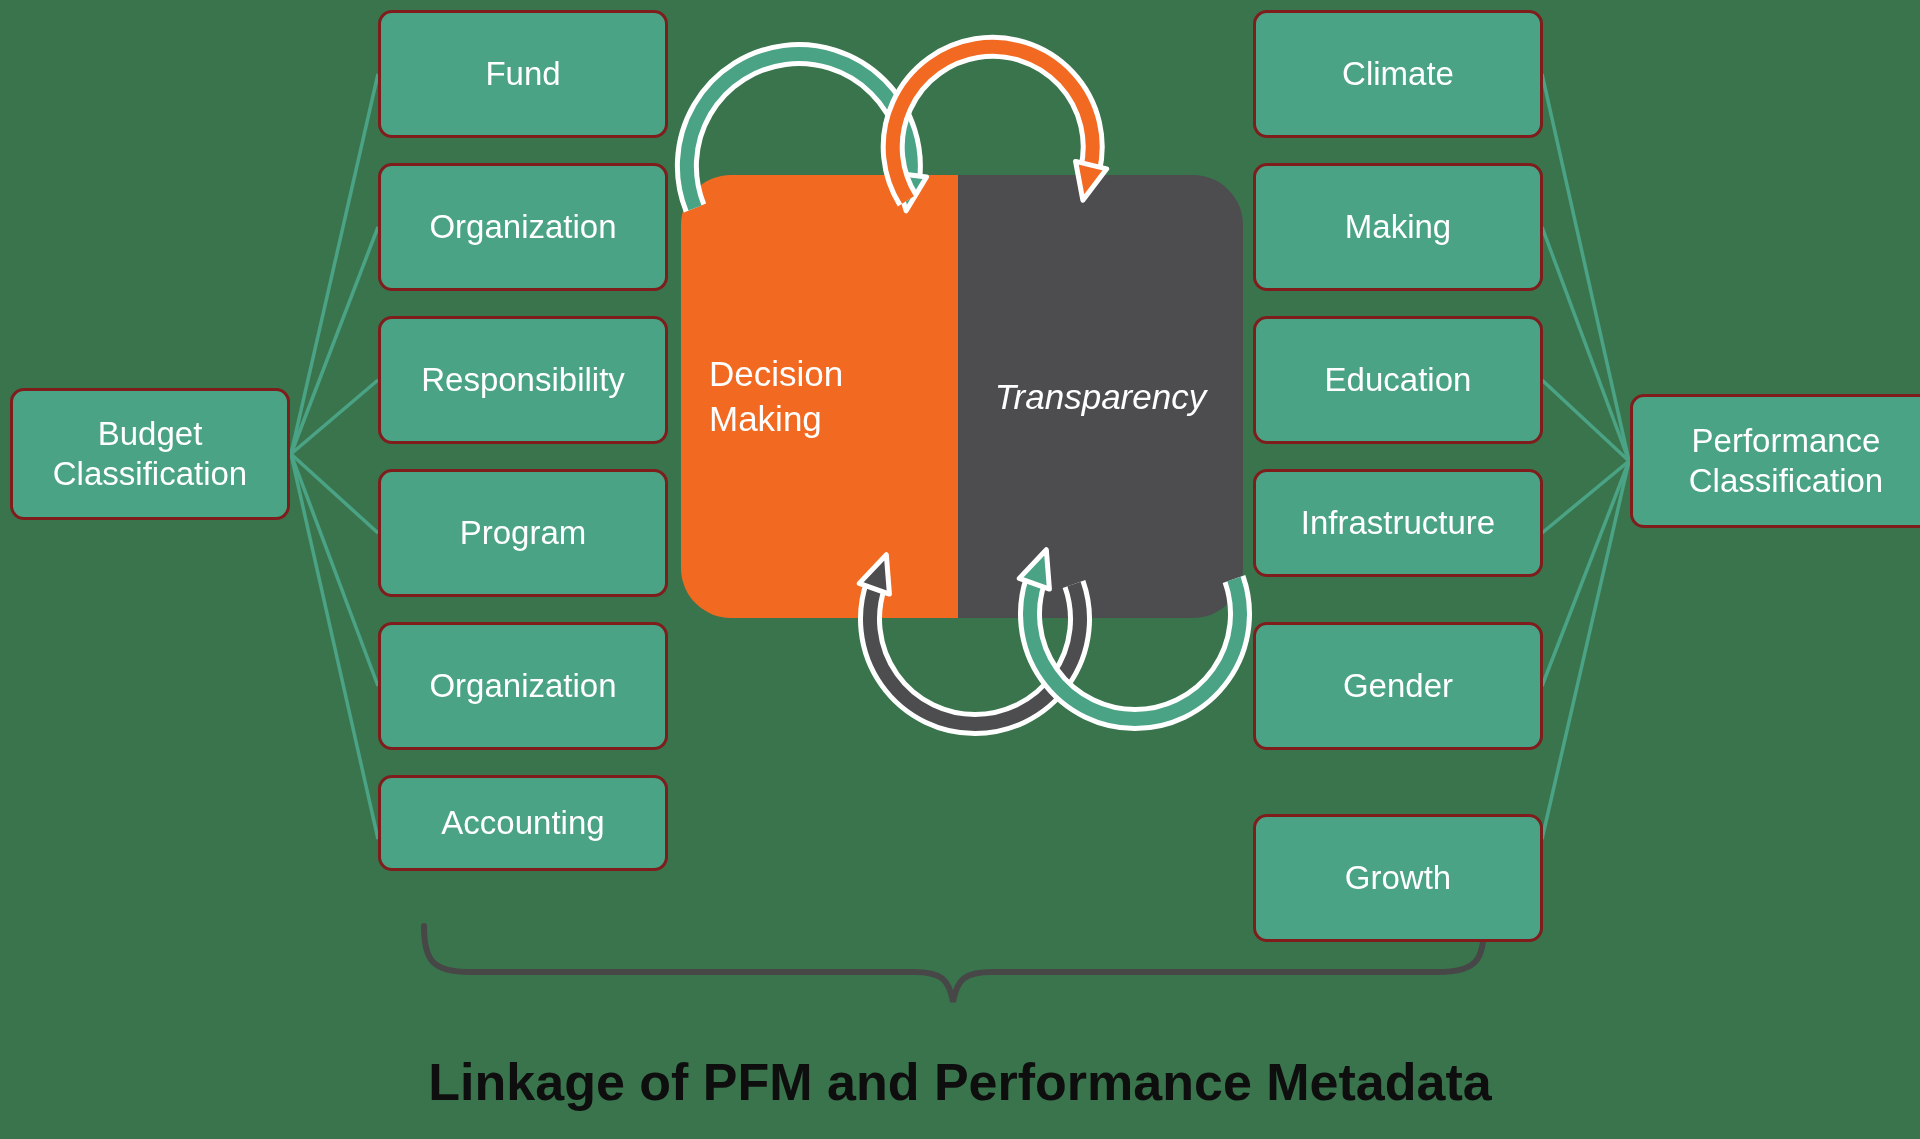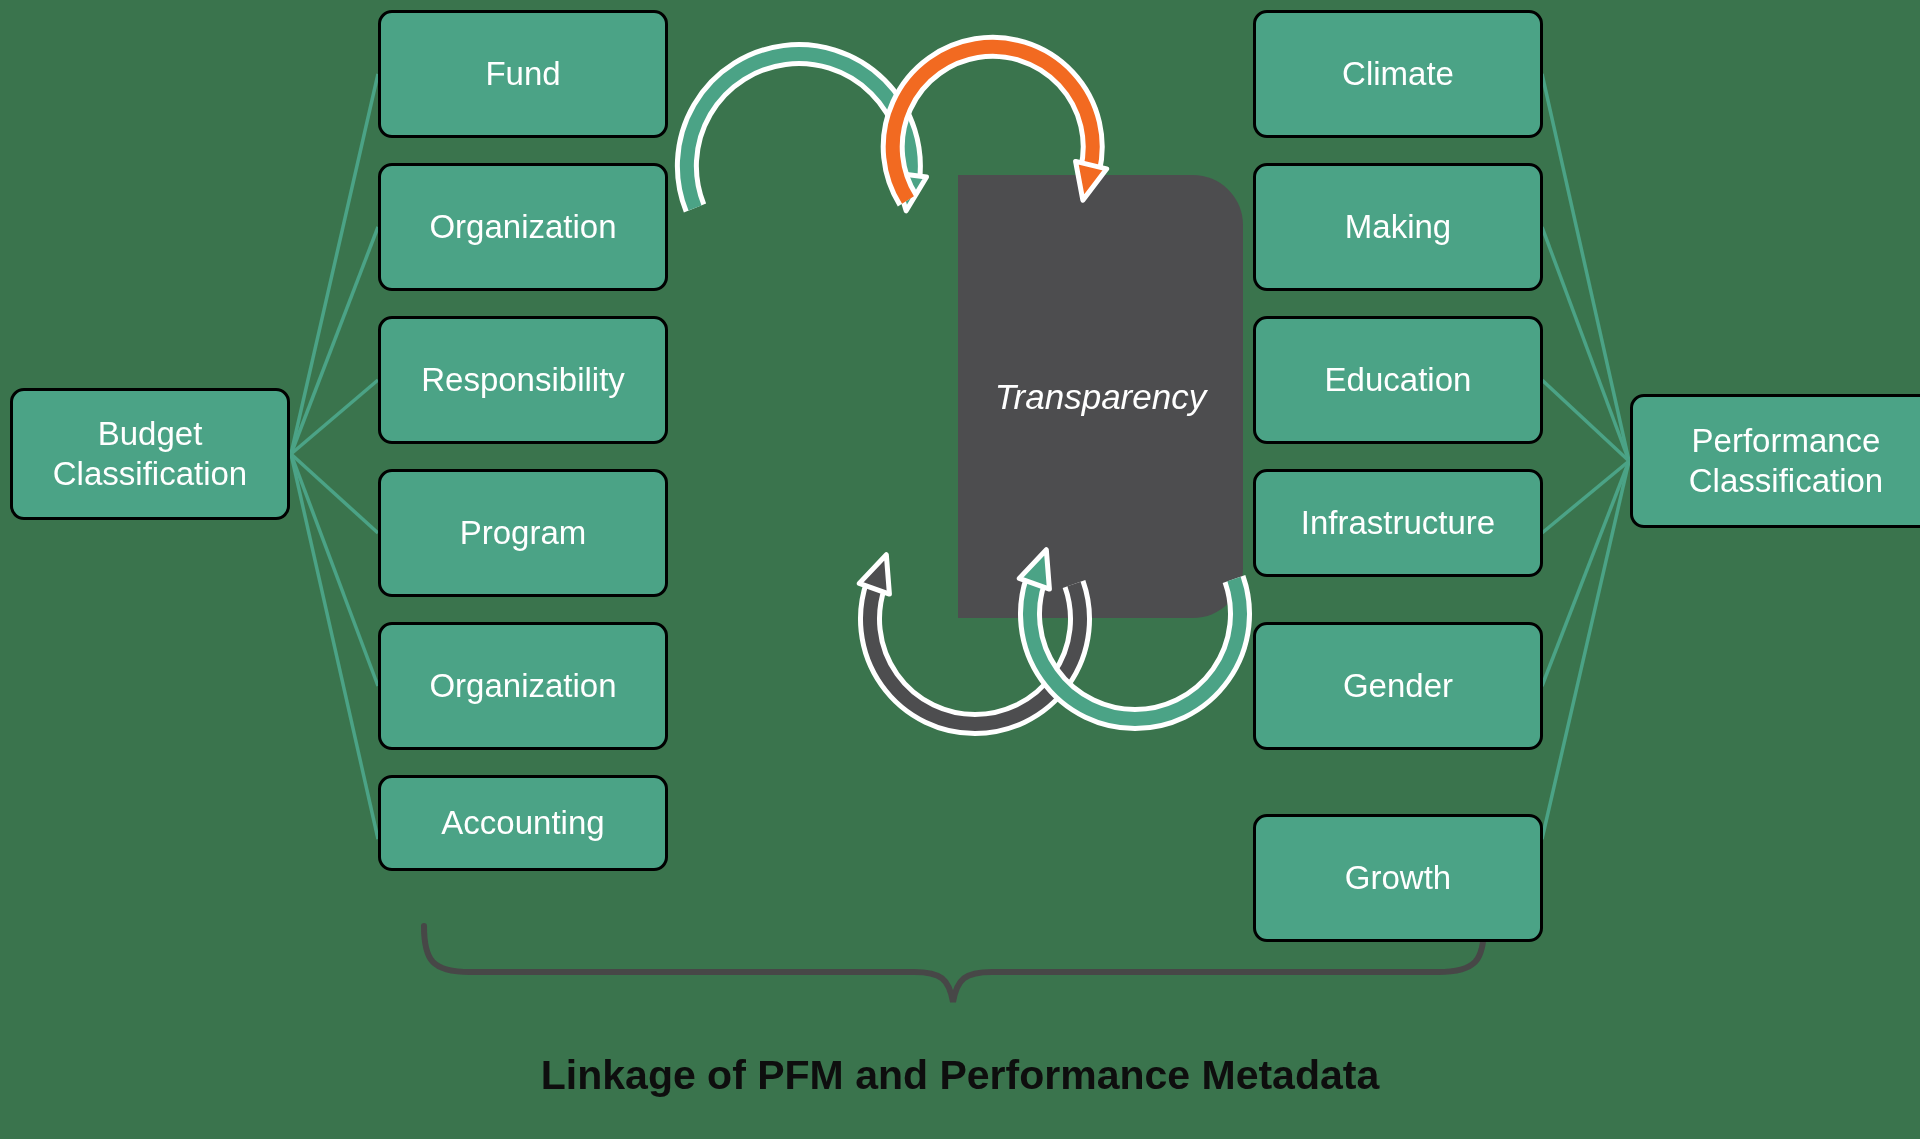--- a/index.html
+++ b/index.html
@@ -11,21 +11,21 @@
     background:var(--bg);
     font-family:"Liberation Sans", sans-serif;
     width:1920px;height:1139px;overflow:hidden;
   }
   .stage{position:relative;width:1920px;height:1139px;background:var(--bg);}
   svg.layer{position:absolute;left:0;top:0;pointer-events:none;}
 
   .node{
     position:absolute;
     background:var(--teal);
-    border:3px solid #000000;
+    border:3px solid #7f1d1d;
     border-radius:14px;
     display:flex;align-items:center;justify-content:center;
     color:var(--text);
     font-size:33px;
     text-align:center;
     box-sizing:border-box;
     line-height:1.2;
   }
   .bigbox{
     position:absolute;
@@ -48,21 +48,21 @@
     justify-content:center;
     font-style:italic;
   }
   .bigbox.dark .biglabel{text-align:center;}
 
   .caption{
     position:absolute;
     left:0;top:1052px;width:1920px;
     text-align:center;
     color:var(--title_color);
-    font-size:41px;
+    font-size:52px;
     font-weight:bold;
   }
   .cline{stroke:var(--teal);stroke-width:3.5;}
   .arrow-under{stroke:#fff;stroke-width:24;fill:none;}
   .arrow-over{stroke-width:14;fill:none;}
 </style>
 </head>
 <body>
 
 <div class="stage">
@@ -125,20 +125,23 @@
       <span>Gender</span>
     </div>
   <div class="node" style="left:1253px;top:814px;width:290px;height:128px">
       <span>Growth</span>
     </div>
 
   <div class="node" style="left:1630px;top:394px;width:312px;height:134px">
     <span>Performance Classification</span>
   </div>
 
+  <div class="bigbox orange" style="left:681px;top:175px;width:277px;height:443px">
+    <span class="biglabel">Decision Making</span>
+  </div>
   <div class="bigbox dark" style="left:958px;top:175px;width:285px;height:443px">
     <span class="biglabel">Transparency</span>
   </div>
 
   <svg class="layer" width="1920" height="1139">
     <defs>
       <marker id="mt" markerUnits="userSpaceOnUse" markerWidth="52" markerHeight="46" refX="8" refY="19" orient="auto">
         <path d="M3,3 L39,19 L3,35 Z" style="fill:var(--teal);stroke:#fff;stroke-width:5;stroke-linejoin:round"></path>
       </marker>
       <marker id="mo" markerUnits="userSpaceOnUse" markerWidth="52" markerHeight="46" refX="8" refY="19" orient="auto">

